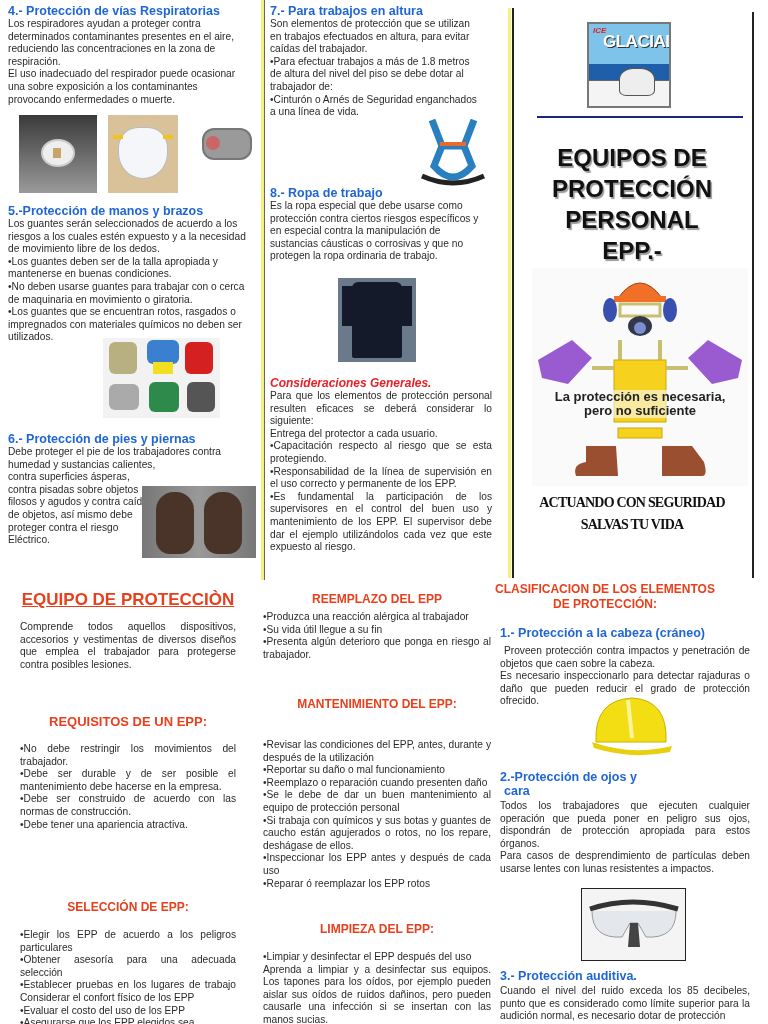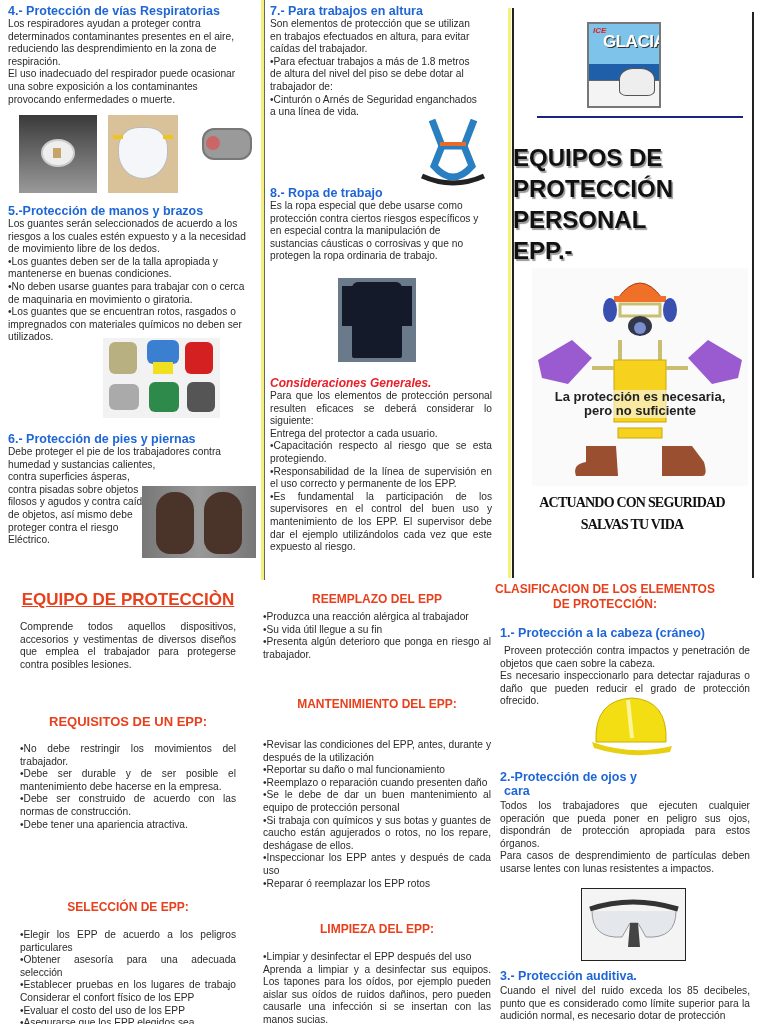--- a/index.html
+++ b/index.html
@@ -15,21 +15,21 @@
 .img{position:absolute;overflow:hidden}
 </style>
 </head>
 <body>
 
 <div class="abs" style="left:8px;top:4px;width:245px">
   <div class="h-blue">4.- Protección de vías Respiratorias</div>
   <div class="p">
     <div>Los respiradores ayudan a proteger contra</div>
     <div>determinados contaminantes presentes en el aire,</div>
-    <div>reduciendo las desprendimiento en la zona de</div>
+    <div>reduciendo las concentraciones en la zona de</div>
     <div>respiración.</div>
     <div>El uso inadecuado del respirador puede ocasionar</div>
     <div>una sobre exposición a los contaminantes</div>
     <div>provocando enfermedades o muerte.</div>
   </div>
 </div>
 
 <div class="img" style="left:19px;top:115px;width:78px;height:78px;background:linear-gradient(#3a3a3a,#9a9a9a)">
   <div class="abs" style="left:22px;top:24px;width:34px;height:28px;border-radius:50%;background:#eee;border:2px solid #ccc"></div>
   <div class="abs" style="left:34px;top:33px;width:8px;height:10px;background:#c9a46a"></div>
@@ -136,30 +136,30 @@
     <div>•Capacitación respecto al riesgo que se esta protegiendo.</div>
     <div>•Responsabilidad de la línea de supervisión en el uso correcto y permanente de los EPP.</div>
     <div>•Es fundamental la participación de los supervisores en el control del buen uso y mantenimiento de los EPP. El supervisor debe dar el ejemplo utilizándolos cada vez que este expuesto al riesgo.</div>
   </div>
 </div>
 
 <div class="vline-y" style="left:508px;top:8px;height:570px"></div>
 <div class="vline-b" style="left:512px;top:8px;height:570px"></div>
 <div class="vline-b" style="left:752px;top:12px;height:566px"></div>
 
-<div class="img" style="left:587px;top:22px;width:74px;height:86px;background:#7ec4ea;border:2px solid #777">
+<div class="img" style="left:587px;top:22px;width:84px;height:86px;background:#7ec4ea;border:2px solid #777">
   <div class="abs" style="left:4px;top:2px;font-size:8px;font-style:italic;font-weight:bold;color:#e02020">ICE</div>
   <div class="abs" style="left:14px;top:8px;font-size:17px;font-weight:bold;color:#fff;letter-spacing:-0.5px;text-shadow:1px 1px 0 #333">GLACIAL</div>
   <div class="abs" style="left:0;top:40px;width:98px;height:20px;background:#1f5ea8"></div>
   <div class="abs" style="left:0;top:56px;width:98px;height:30px;background:#f4f4f4;border-top:1px solid #666"></div>
   <div class="abs" style="left:30px;top:44px;width:36px;height:28px;background:#eee;border:1px solid #555;border-radius:40% 40% 20% 20%"></div>
 </div>
 <div class="abs" style="left:537px;top:116px;width:206px;height:2px;background:#1a237e"></div>
 
-<div class="abs" style="left:513px;top:142px;width:238px;font-weight:bold;font-size:24px;line-height:31px;color:#111;text-shadow:1.5px 1.5px 1px #999">
+<div class="abs" style="left:513px;top:142px;width:238px;text-align:center;font-weight:bold;font-size:24px;line-height:31px;color:#111;text-shadow:1.5px 1.5px 1px #999">
   <div>EQUIPOS DE</div>
   <div>PROTECCIÓN</div>
   <div>PERSONAL</div>
   <div>EPP.-</div>
 </div>
 
 <div class="img" style="left:532px;top:268px;width:216px;height:218px;background:#fafafa">
   <svg width="216" height="218" viewBox="0 0 216 218">
     <path d="M86 30 Q108 0 130 30 Z" fill="#f07028" stroke="#a04010"></path>
     <rect x="82" y="28" width="52" height="6" fill="#f07028"></rect>

